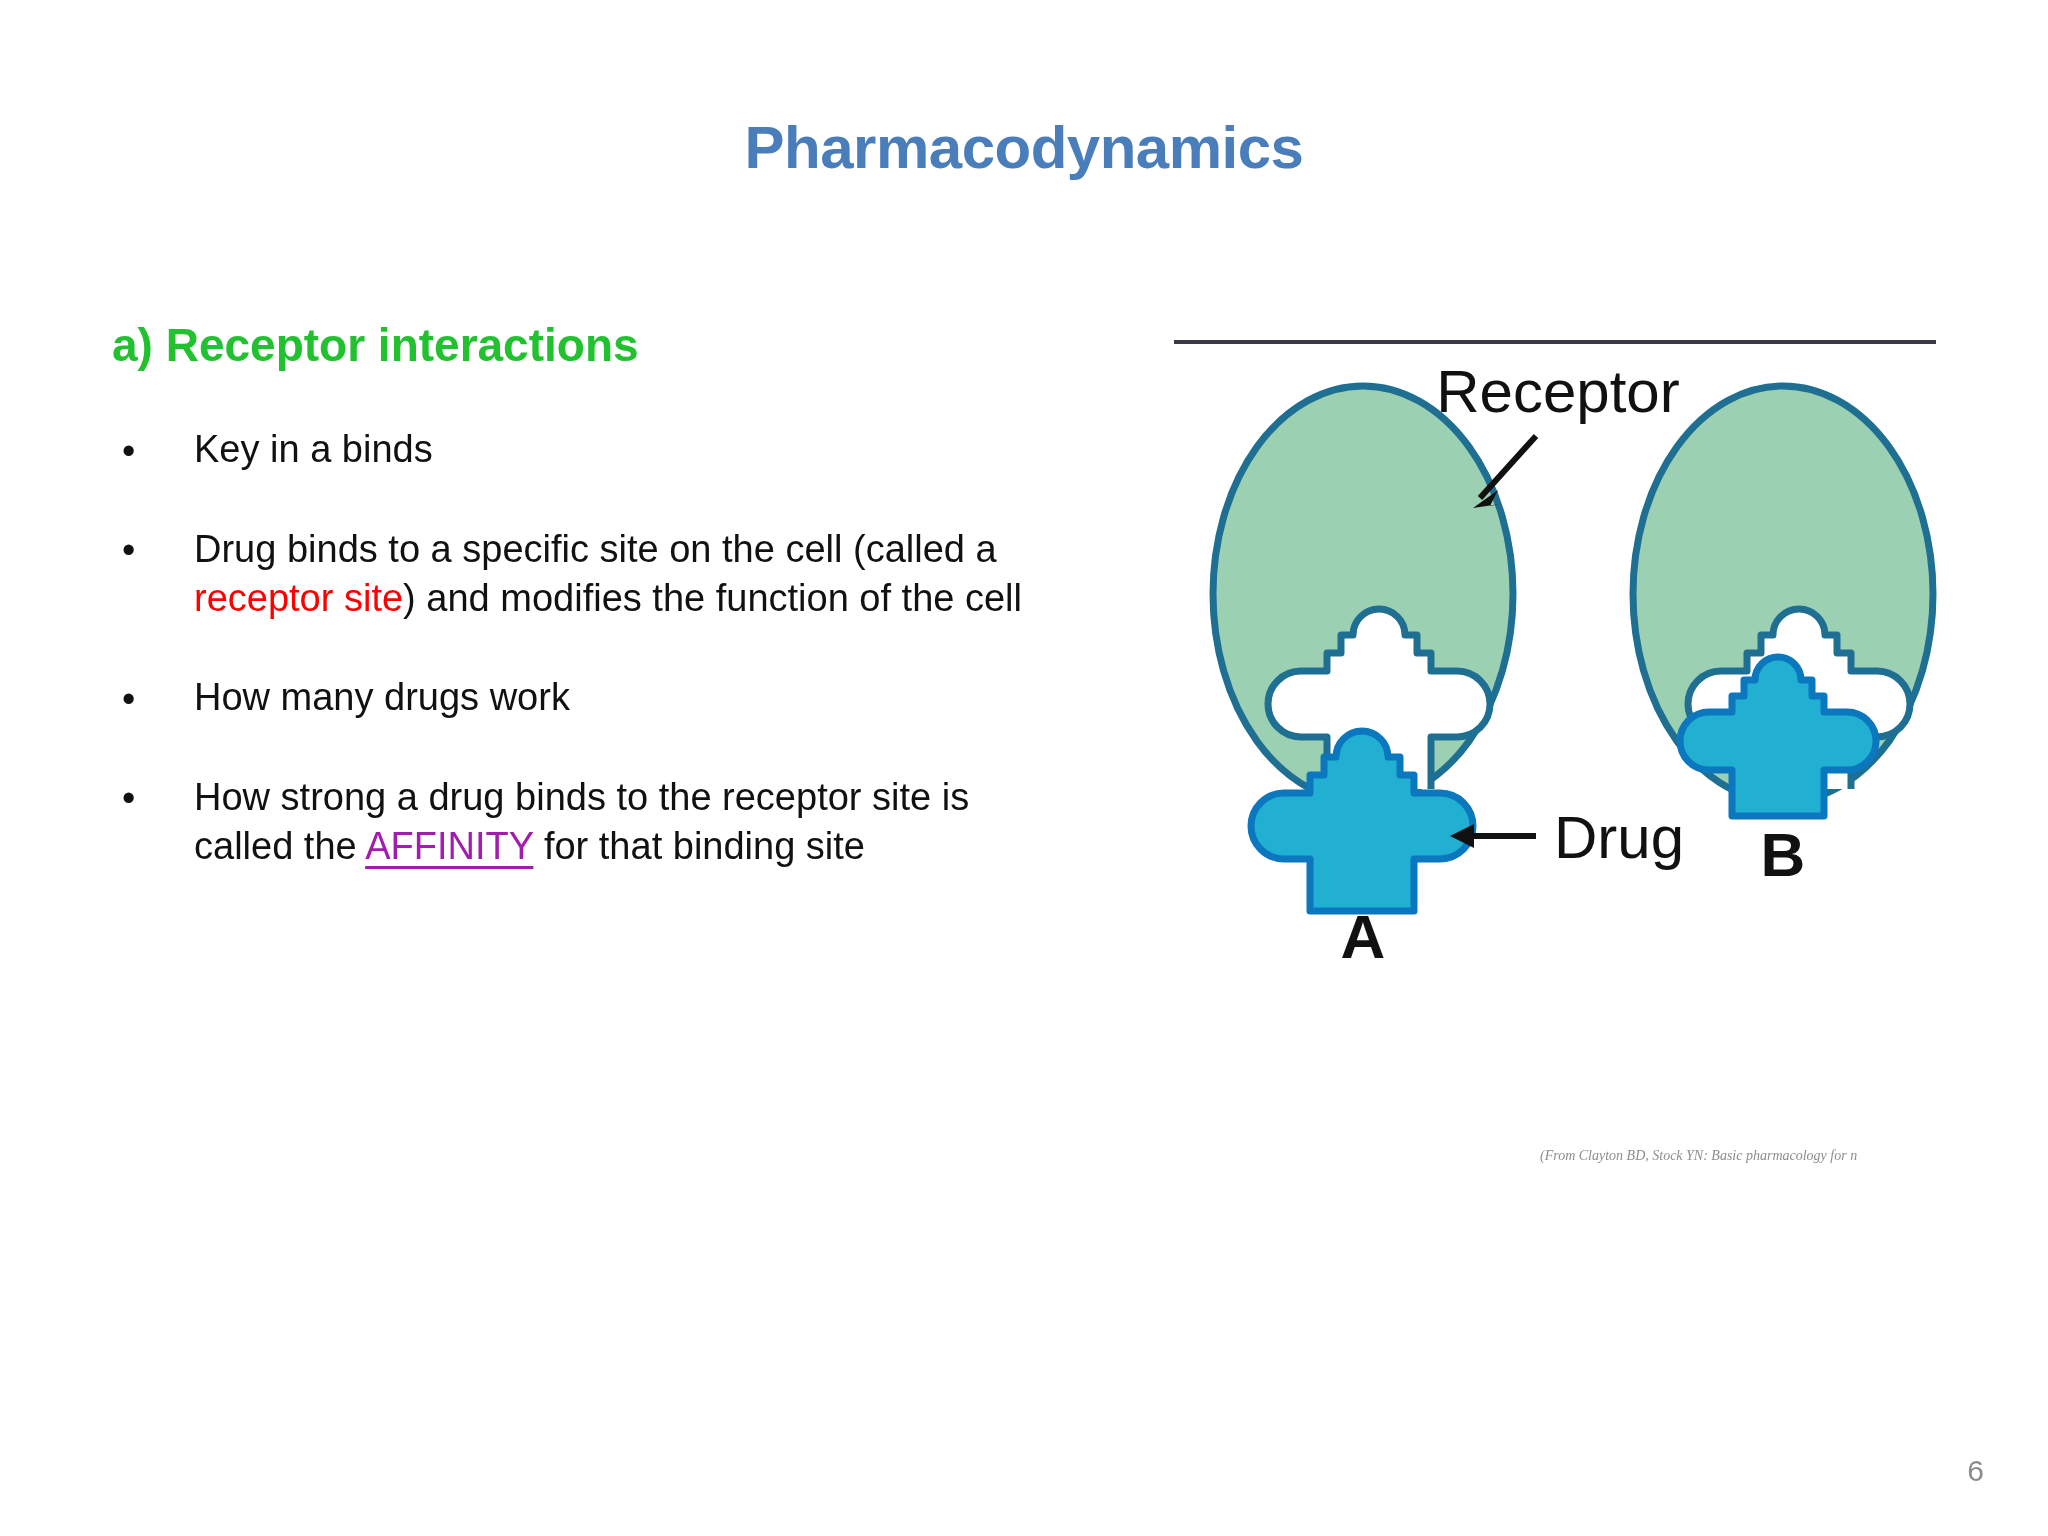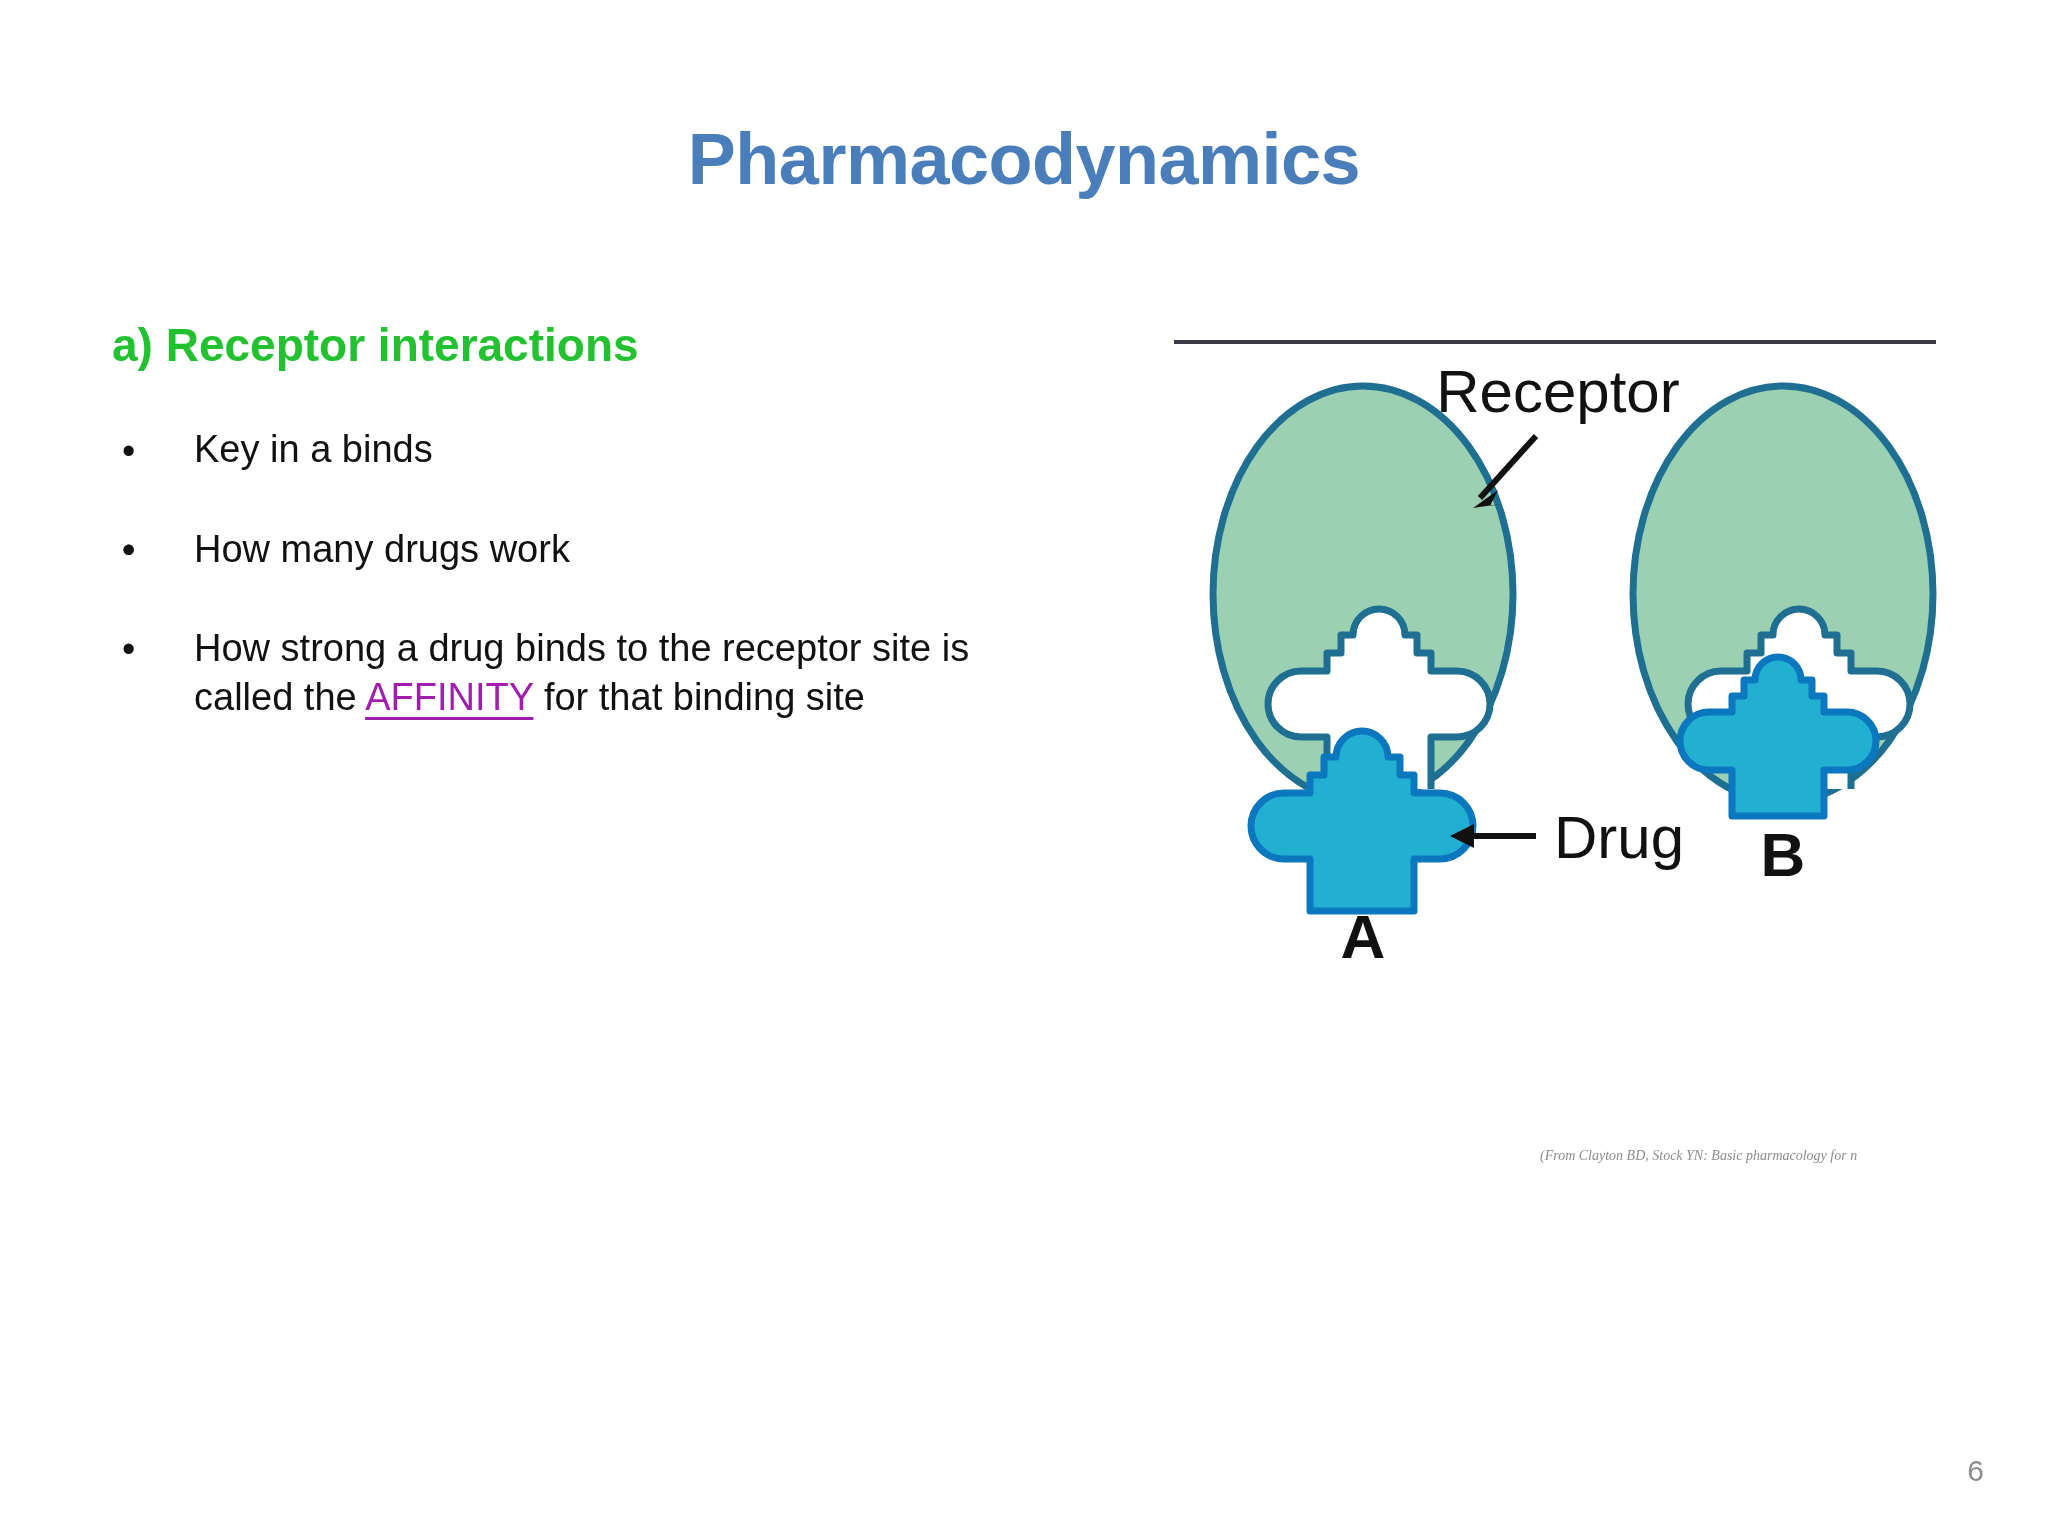--- a/index.html
+++ b/index.html
@@ -19,24 +19,24 @@
   .slide {
     position: absolute;
     inset: 0;
     background: #ffffff;
   }
 
   
   .slide-title {
     position: absolute;
     left: 0;
-    top: 122px;
+    top: 116px;
     width: 2048px;
     text-align: center;
-    font-size: 72px;
+    font-size: 60px;
     font-weight: bold;
     color: #4A7EBB;
     letter-spacing: -0.5px;
     line-height: 1.05;
   }
 
   
   .body-col {
     position: absolute;
     left: 112px;
@@ -138,20 +138,21 @@
 
     <ul class="bullets">
 
       <li class="bullet">
         <span class="dot">•</span>
         <span><span>Key in a binds</span></span>
       </li>
 
       <li class="bullet">
         <span class="dot">•</span>
+        <span><span>Drug binds to a specific site on the cell (called a </span><span class="hl-red">receptor site</span><span>) and modifies the function of the cell</span></span>
       </li>
 
       <li class="bullet">
         <span class="dot">•</span>
         <span><span>How many drugs work</span></span>
       </li>
 
       <li class="bullet">
         <span class="dot">•</span>
         <span><span>How strong a drug binds to the receptor site is called the </span><span class="hl-affin">AFFINITY</span><span> for that binding site</span></span>

